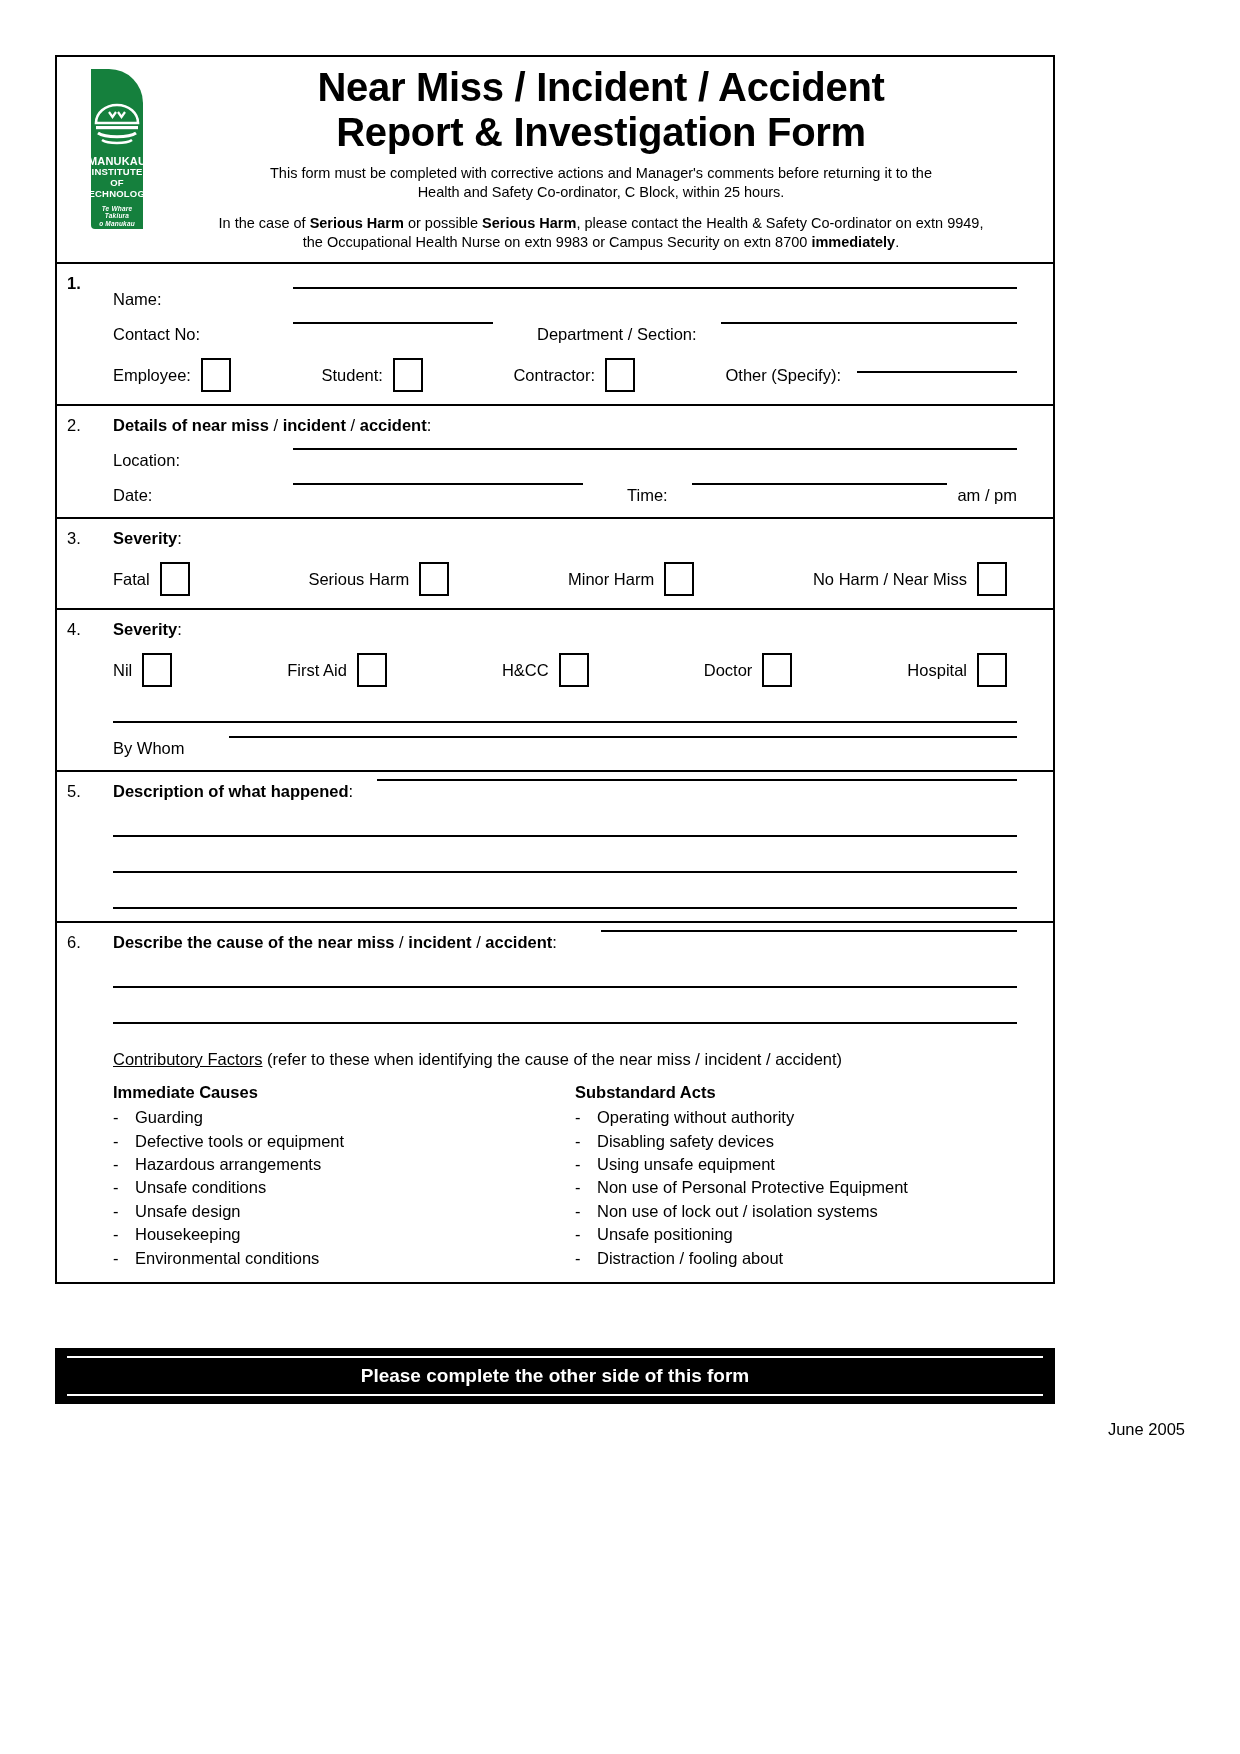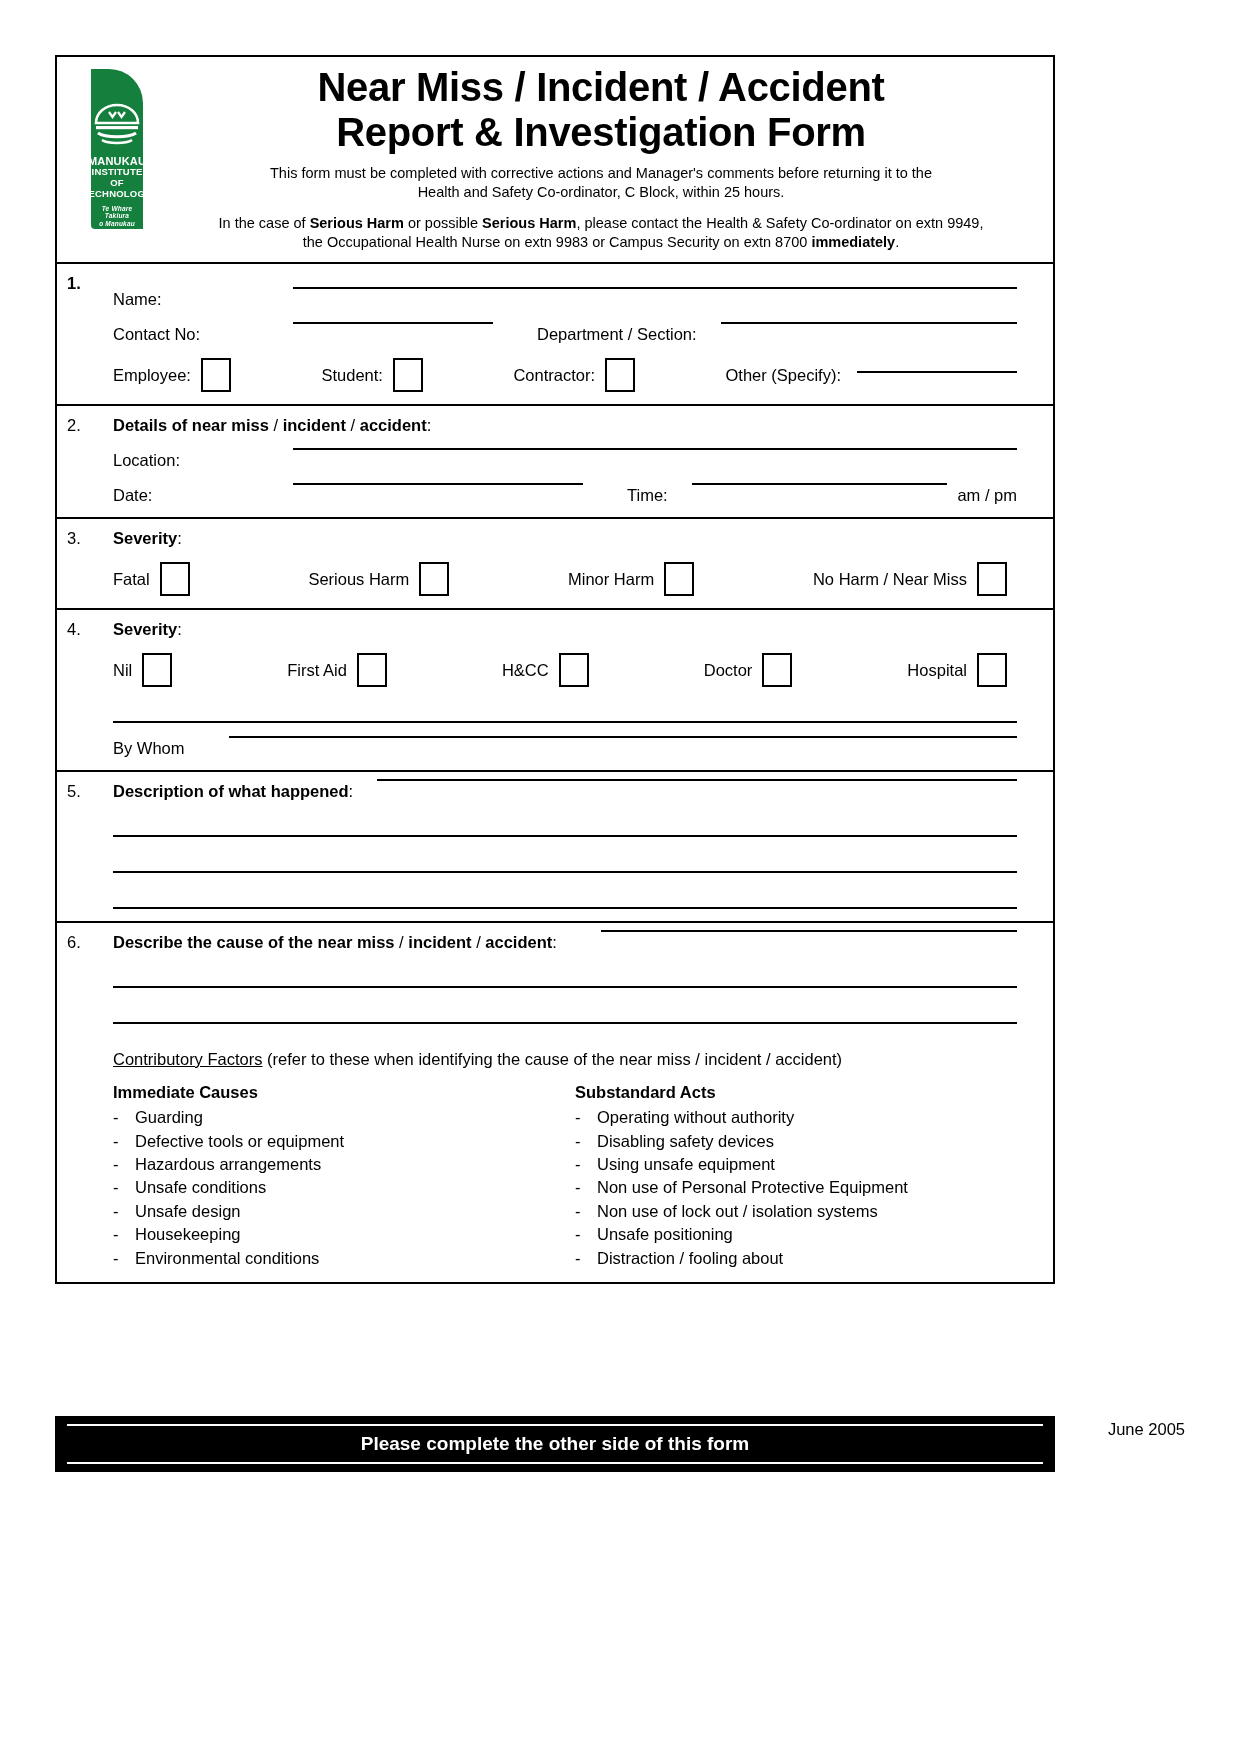--- a/index.html
+++ b/index.html
@@ -531,19 +531,19 @@
                   <span>Distraction / fooling about</span>
                 </div>
             </div>
           </div>
         </div>
       </div>
     </div>
 
   </div>
 
-  <div class="footer-bar" id="footerBar" style="top: 1416px;">
+  <div class="footer-bar" id="footerBar" style="top: 1348px;">
     <div class="footer-bar-inner">Please complete the other side of this form</div>
   </div>
 
   <div class="date-stamp" id="dateStamp" style="top: 1420px;">June 2005</div>
 
 </div>
 
 </body></html>

